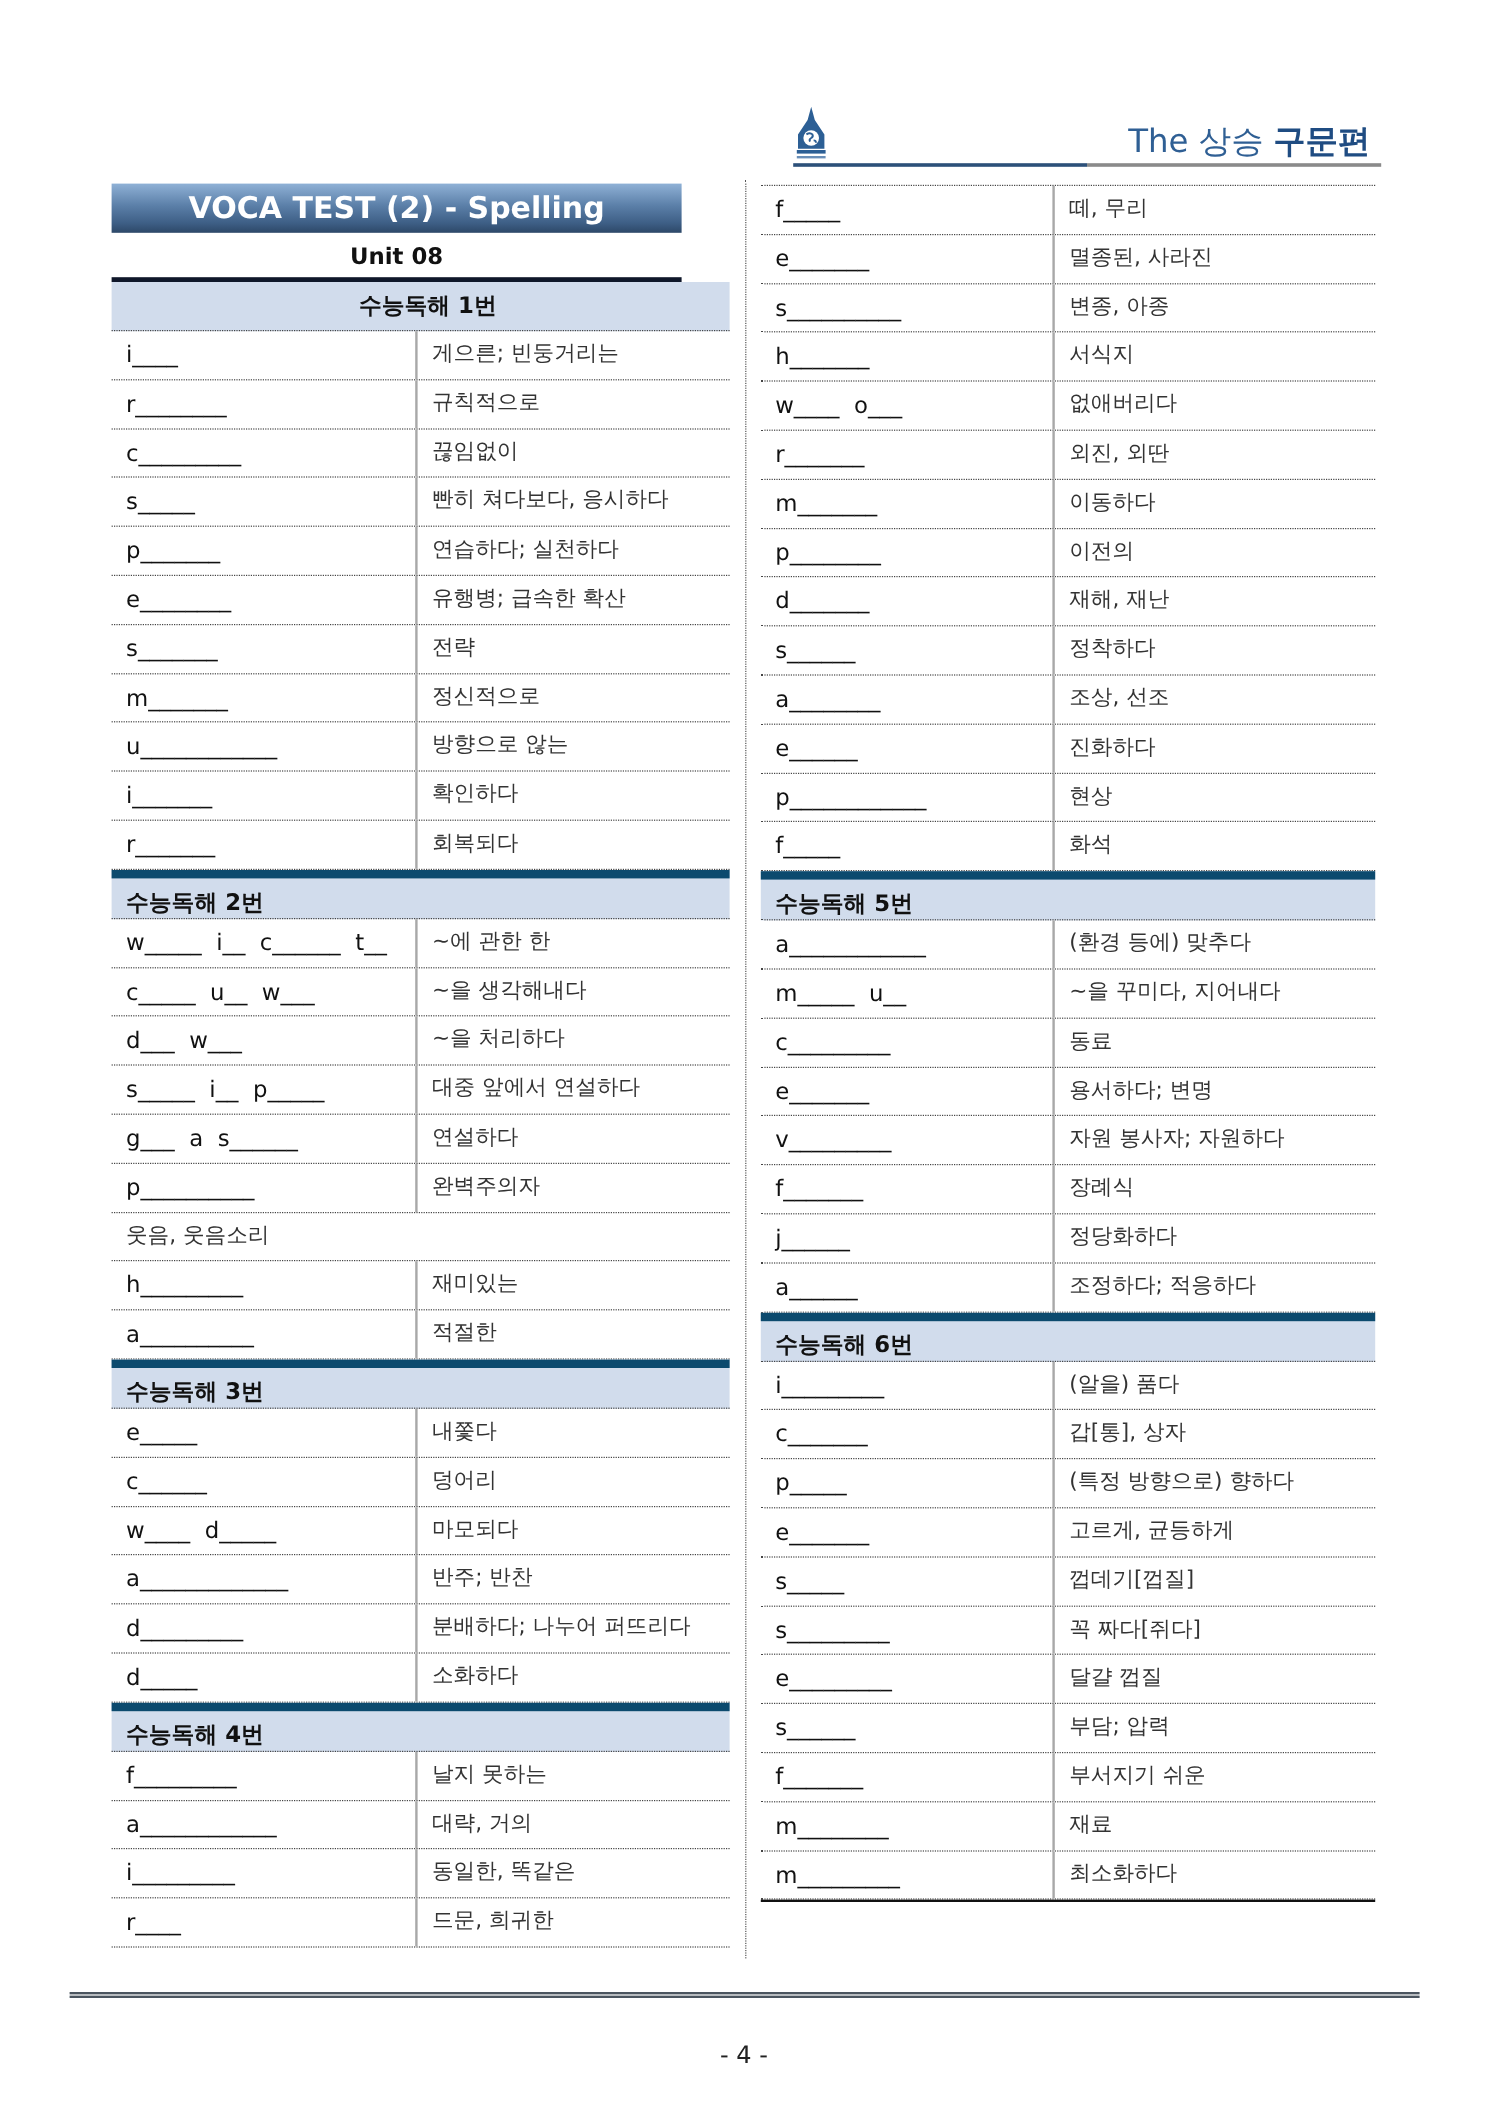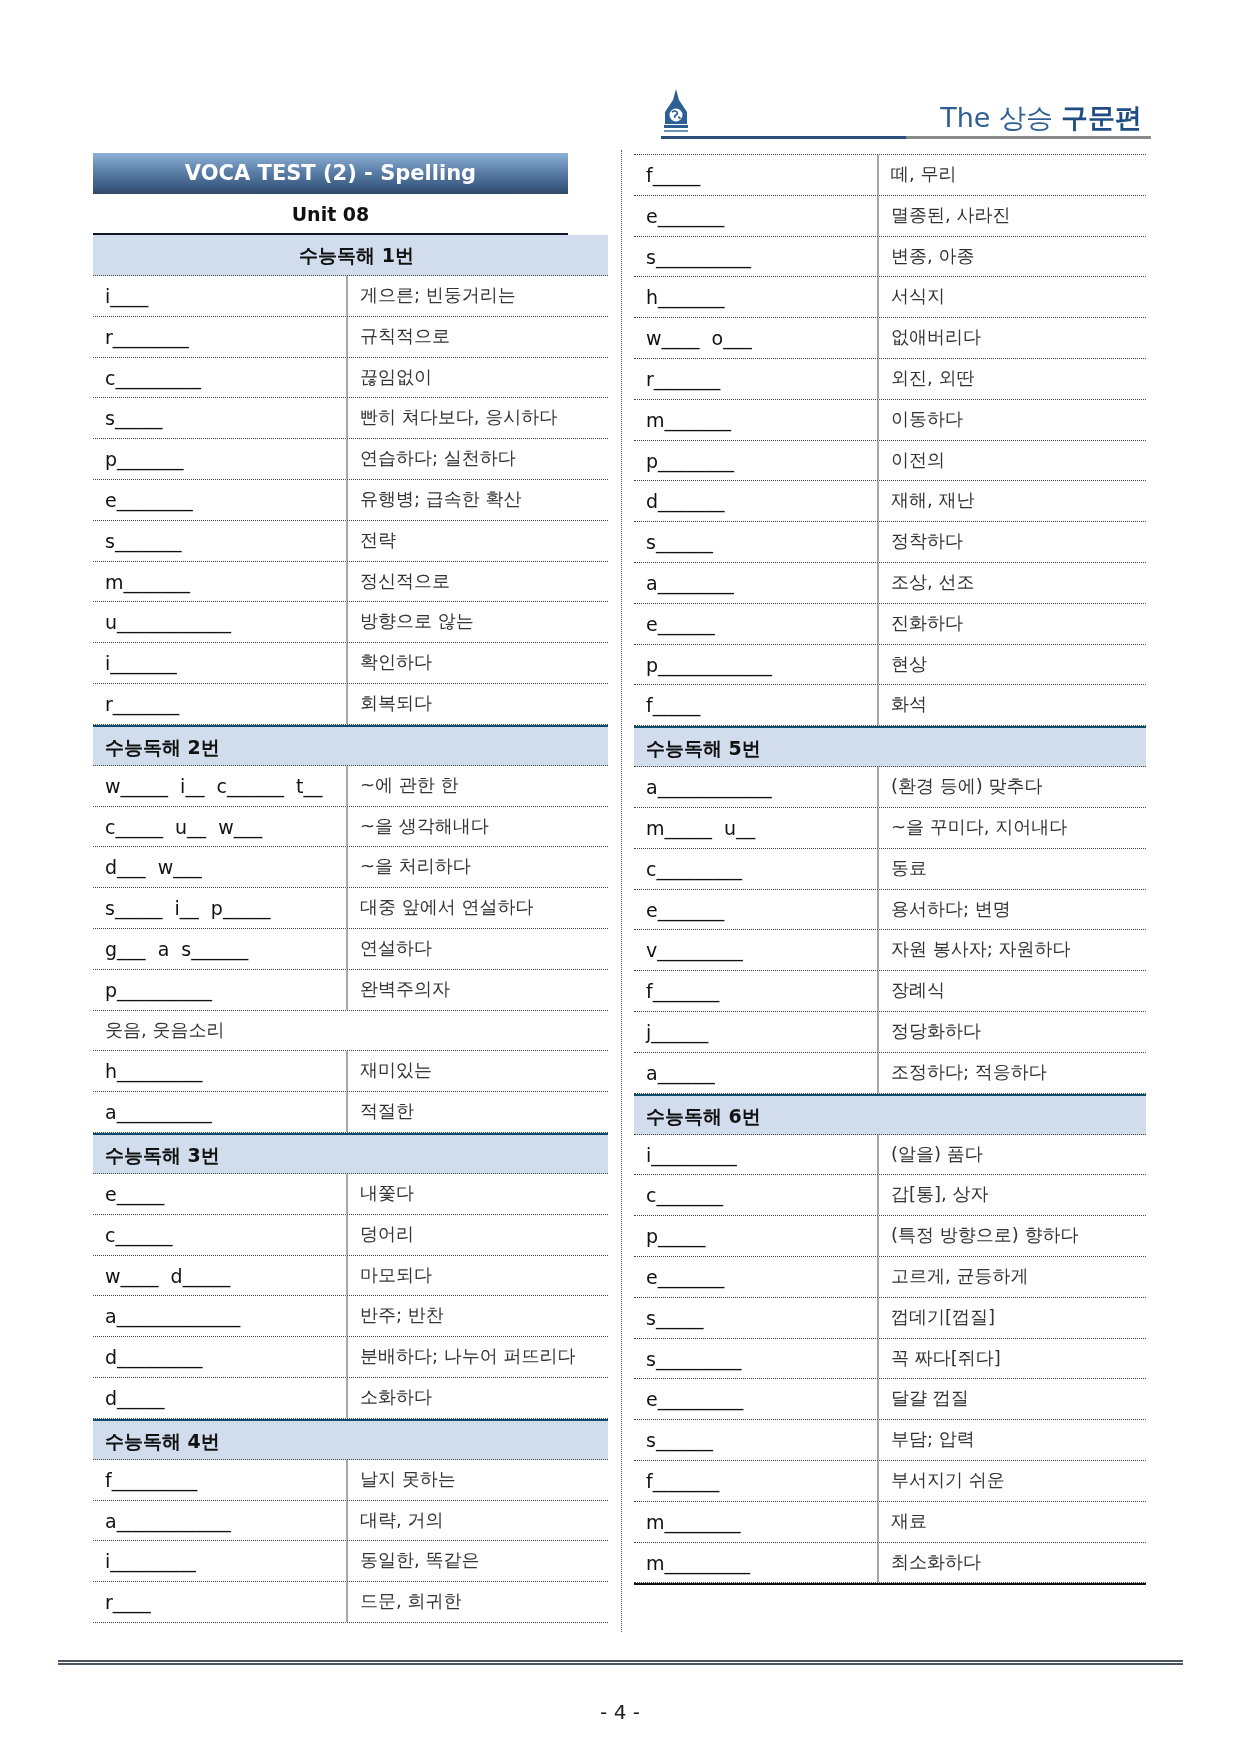--- a/index.html
+++ b/index.html
@@ -7,27 +7,27 @@
          font-family:"DejaVu Sans", "Liberation Sans", sans-serif; color:#111; }
   .hdr-line { position:absolute; left:661px; top:136px; width:490px; height:3px;
               background:linear-gradient(to right,#2c5079 0%,#2c5079 50%,#8a8a8a 50%,#8a8a8a 100%); }
   .logo { position:absolute; left:660px; top:88px; width:32px; height:48px; }
   .brand { position:absolute; right:98px; top:100px; font-size:27px; color:#2f5f94; white-space:nowrap; }
   .brand b { font-weight:bold; color:#1f4c82; margin-left:8px; }
   .col { position:absolute; top:153px; }
   .col-left { left:93px; width:515px; }
   .col-right { left:634px; width:512px; top:154px; }
   .vsep { position:absolute; left:621px; top:150px; height:1482px; border-left:1px dotted #555; }
-  .title-bar { height:41px; line-height:41px; text-align:center; color:#fff; font-size:21px; font-weight:bold;
+  .title-bar { height:41px; line-height:41px; text-align:center; color:#fff; font-size:25px; font-weight:bold;
                background:linear-gradient(to bottom,#8fb1d6 0%,#5b7fa8 45%,#3e5f86 80%,#2d4868 100%);
                width:475px; }
   .unit-row { height:41px; line-height:41px; text-align:center; font-weight:bold; font-size:19px;
-              width:475px; border-bottom:2px solid #0f172a; box-sizing:border-box; }
+              width:475px; border-bottom:4px solid #0f172a; box-sizing:border-box; }
   .sec { height:41px; line-height:40px; background:#d1dcec; font-weight:bold; font-size:19px;
-         padding-left:12px; box-sizing:border-box; border-top:2px solid #0c4a6e; border-bottom:1px dotted #444; }
+         padding-left:12px; box-sizing:border-box; border-top:7px solid #0c4a6e; border-bottom:1px dotted #444; }
   .sec.first { border-top:none;text-align:center; }
   .row { display:flex; height:40.8px; box-sizing:border-box; border-bottom:1px dotted #444; }
   .row .en { width:255px; box-sizing:border-box; padding-left:12px; font-size:19px; line-height:40px;
              border-right:2px solid #a8a8a8; white-space:pre; }
   .col-right .row .en { width:245px; }
   .row .ko { flex:1; padding-left:12px; font-size:18px; line-height:38px; color:#333; white-space:nowrap; }
   .right-top { border-top:1px dotted #444; }
   .right-end { border-bottom:2px solid #111; }
   .foot-line { position:absolute; left:58px; top:1660px; width:1125px; height:5px;
                border-top:2px solid #4b5560; border-bottom:2px solid #4b5560; box-sizing:border-box; }

